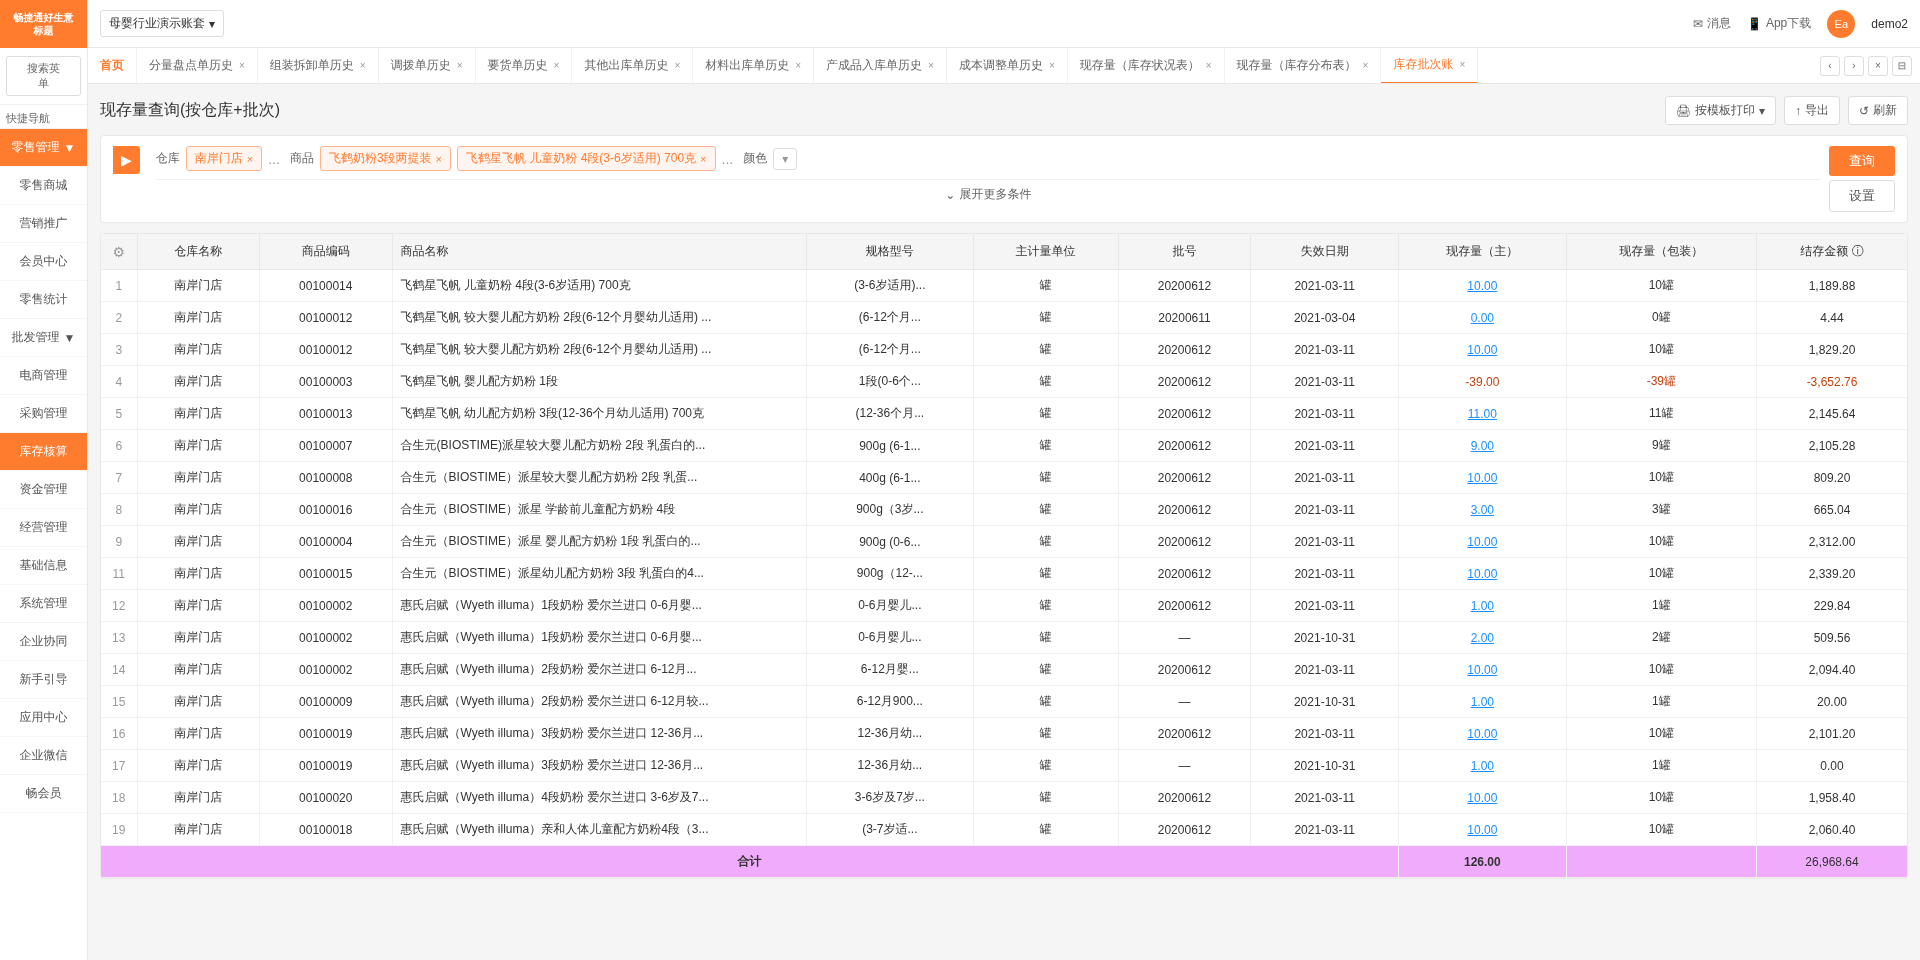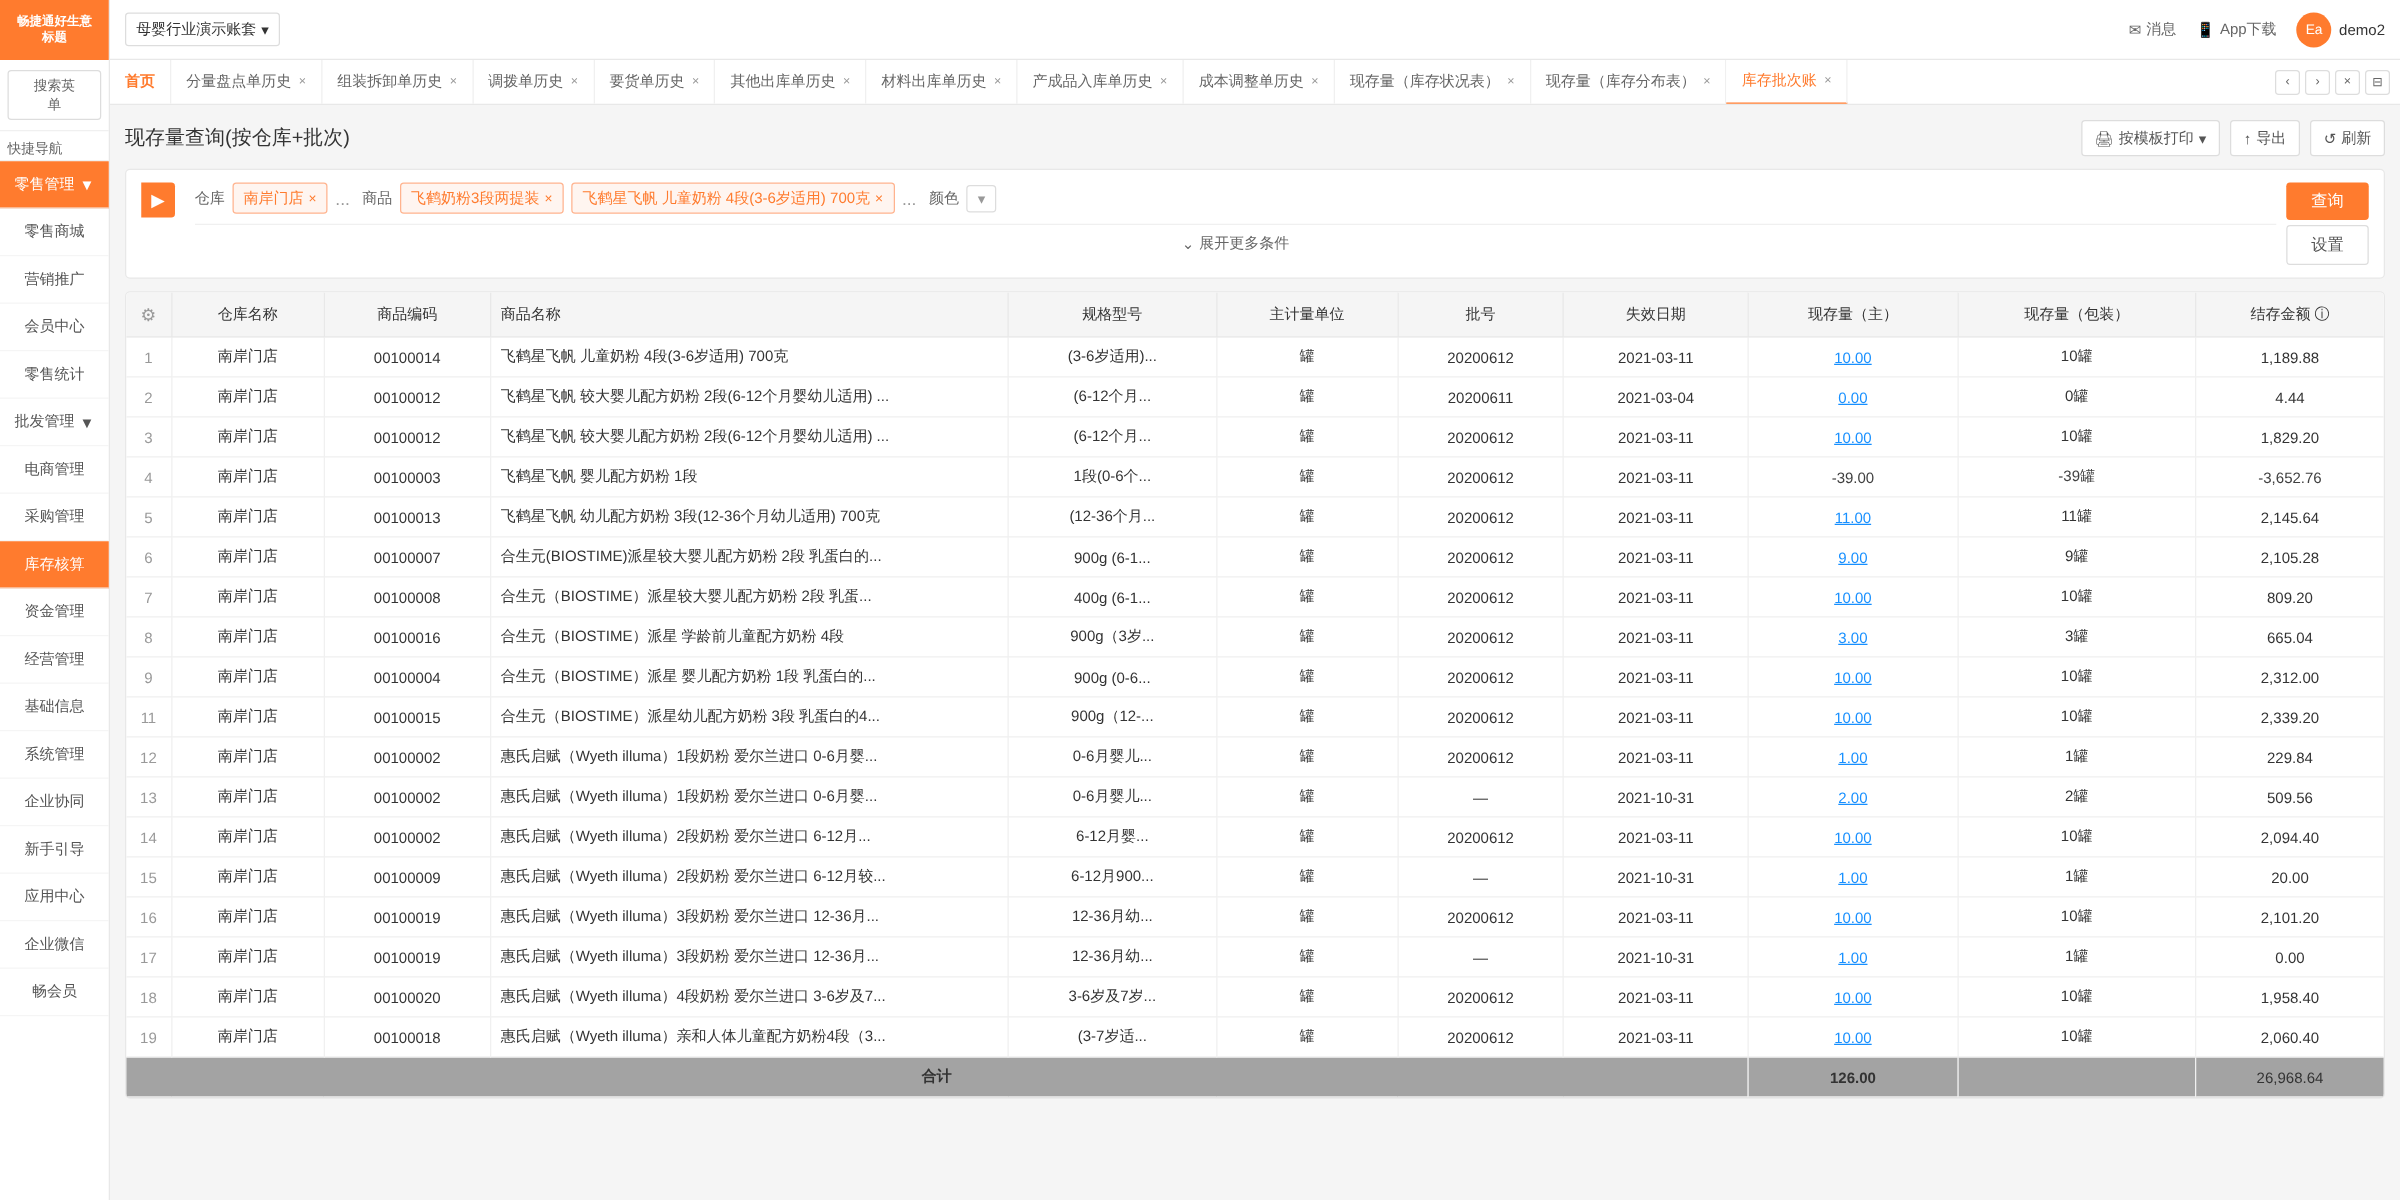--- a/index.html
+++ b/index.html
@@ -16,21 +16,21 @@
     .sidebar-item.active { background: #ff7b2e; color: #fff; }
 
     
     .main { flex: 1; display: flex; flex-direction: column; overflow: hidden; }
 
     
     .topbar { height: 48px; background: #fff; border-bottom: 1px solid #e8e8e8; display: flex; align-items: center; padding: 0 12px; gap: 8px; flex-shrink: 0; }
     .topbar-select { border: 1px solid #ddd; border-radius: 3px; padding: 4px 8px; font-size: 12px; color: #333; background: #fff; cursor: pointer; display: flex; align-items: center; gap: 4px; }
     .topbar-right { margin-left: auto; display: flex; align-items: center; gap: 16px; }
     .topbar-msg, .topbar-app { font-size: 12px; color: #666; cursor: pointer; display: flex; align-items: center; gap: 4px; }
-    .topbar-user { display: flex; align-items: center; gap: 6px; cursor: pointer; }
+    .topbar-user { display: flex; align-items: center; gap: 16px; cursor: pointer; }
     .topbar-avatar { width: 28px; height: 28px; border-radius: 50%; background: #ff7b2e; color: #fff; display: flex; align-items: center; justify-content: center; font-size: 11px; }
 
     
     .tabs-bar { background: #fff; border-bottom: 1px solid #e8e8e8; display: flex; align-items: center; overflow: hidden; flex-shrink: 0; height: 36px; }
     .tab-item { padding: 0 12px; height: 36px; display: flex; align-items: center; gap: 6px; font-size: 12px; color: #666; cursor: pointer; border-right: 1px solid #f0f0f0; white-space: nowrap; flex-shrink: 0; }
     .tab-item.active { background: #fff; color: #ff7b2e; border-bottom: 2px solid #ff7b2e; }
     .tab-item.home { color: #ff7b2e; font-weight: bold; }
     .tab-close { font-size: 10px; color: #999; cursor: pointer; }
     .tabs-nav { display: flex; align-items: center; margin-left: auto; padding: 0 8px; gap: 4px; }
     .tabs-nav-btn { background: none; border: 1px solid #ddd; border-radius: 3px; width: 20px; height: 20px; cursor: pointer; display: flex; align-items: center; justify-content: center; font-size: 10px; color: #666; }
@@ -61,24 +61,24 @@
     
     .table-wrapper { background: #fff; border-radius: 4px; border: 1px solid #e8e8e8; overflow: auto; }
     table { width: 100%; border-collapse: collapse; }
     thead tr { background: #f5f5f5; }
     th { padding: 9px 8px; font-size: 12px; font-weight: normal; color: #333; border-bottom: 1px solid #e8e8e8; border-right: 1px solid #e8e8e8; text-align: center; white-space: nowrap; }
     th:last-child { border-right: none; }
     td { padding: 7px 8px; font-size: 12px; color: #333; border-bottom: 1px solid #f0f0f0; border-right: 1px solid #f0f0f0; text-align: center; white-space: nowrap; }
     td:last-child { border-right: none; }
     td.name-col { text-align: left; max-width: 200px; overflow: hidden; text-overflow: ellipsis; }
     .link-val { color: #1890ff; text-decoration: underline; cursor: pointer; }
-    .neg-val { color: #404040; }
+    .neg-val { color: #c2410c; }
     .row-num { color: #999; }
     .settings-icon { color: #999; font-size: 14px; cursor: pointer; }
-    .footer-row td { background: #a3a3a3; font-weight: bold; }
+    .footer-row td { background: #f0abfc; font-weight: bold; }
 
     
     .expand-arrow { background: #ff7b2e; color: #fff; border: none; border-radius: 0 3px 3px 0; padding: 6px 8px; cursor: pointer; font-size: 14px; margin-right: 8px; flex-shrink: 0; }
   </style>
 </head>
 <body>
 
 <div class="sidebar">
   <div class="sidebar-logo">
     <div class="logo-text">畅捷通好生意</div>

